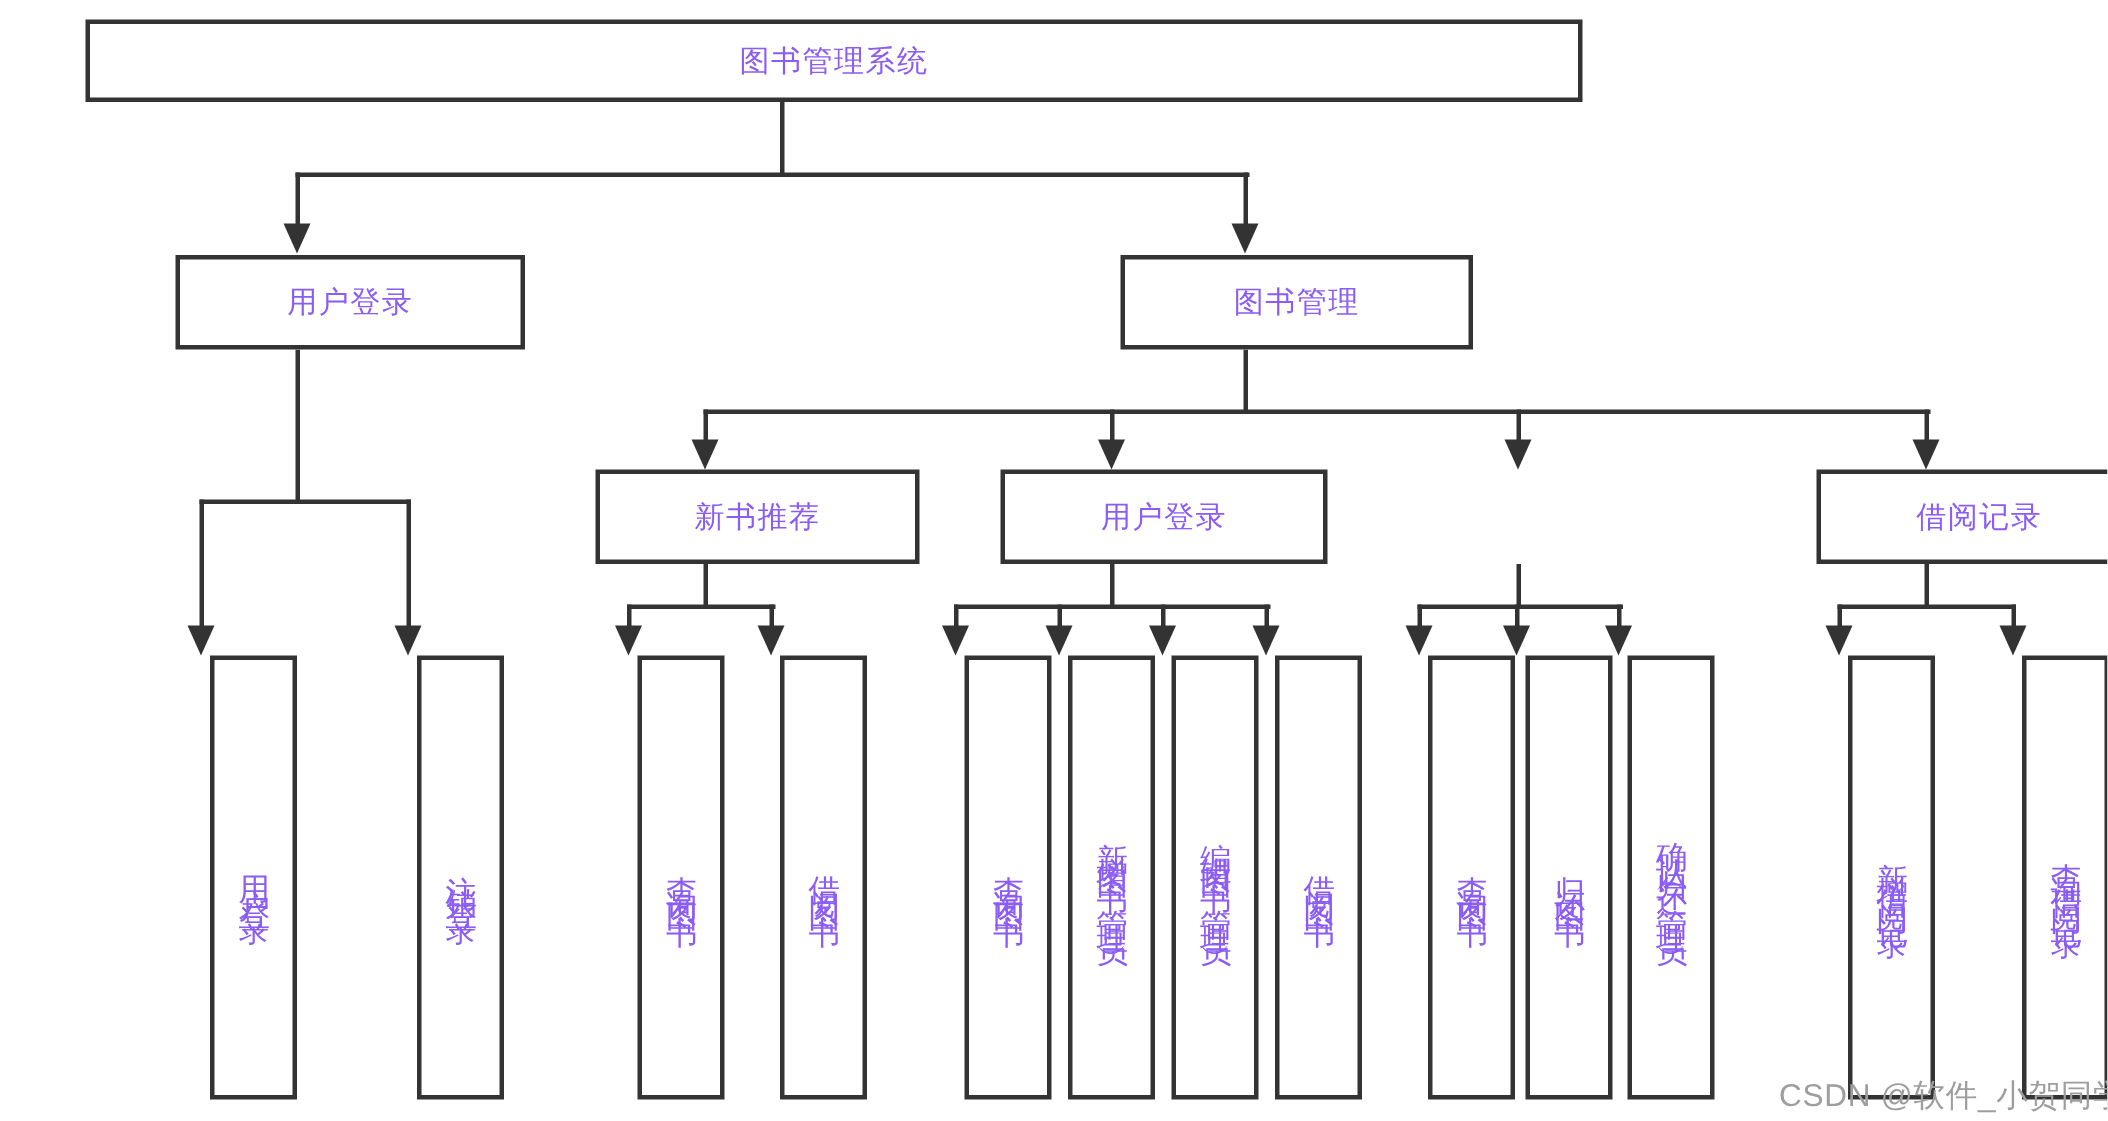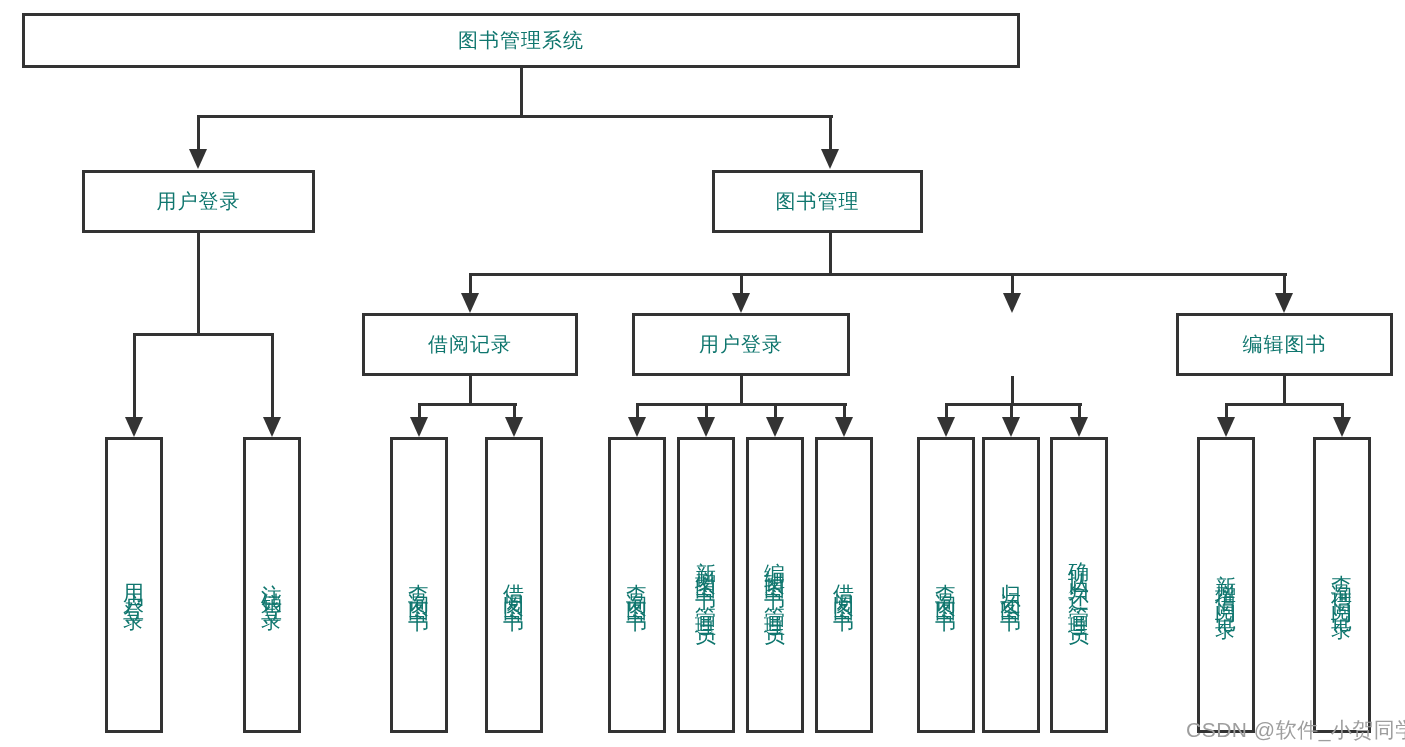--- a/index.html
+++ b/index.html
@@ -16,22 +16,23 @@
     overflow: hidden;
   }
   .box {
     position: absolute;
     box-sizing: border-box;
     background: #ffffff;
     border: 3px solid #333333;
     display: flex;
     align-items: center;
     justify-content: center;
-    color: #0f766e;
+    color: #8b5cf6;
     z-index: 2;
+    margin-left: 35px;
   }
   .box.h span {
     font-size: 20px;
     letter-spacing: 1px;
     white-space: nowrap;
   }
   .box.v span {
     writing-mode: vertical-rl;
     text-orientation: mixed;
     font-size: 21px;
@@ -69,32 +70,32 @@
 
 <div class="canvas">
 
   <div class="box h" style="left:22px; top:13px; width:998px; height:55px;">
     <span>图书管理系统</span>
   </div>
 
   <div class="box h" style="left:82px; top:170px; width:233px; height:63px;">
     <span>用户登录</span>
   </div>
-  <div class="box h" style="left:712px; top:170px; width:211px; height:63px;">
+  <div class="box h" style="left:712px; top:170px; width:235px; height:63px;">
     <span>图书管理</span>
   </div>
 
   <div class="box h" style="left:362px; top:313px; width:216px; height:63px;">
-    <span>借阅记录</span>
+    <span>新书推荐</span>
   </div>
   <div class="box h" style="left:632px; top:313px; width:218px; height:63px;">
     <span>用户登录</span>
   </div>
   <div class="box h" style="left:1176px; top:313px; width:217px; height:63px;">
-    <span>编辑图书</span>
+    <span>借阅记录</span>
   </div>
 
   <div class="box v" style="left:105px; top:437px; width:58px; height:296px;">
     <span>用户登录</span>
   </div>
   <div class="box v" style="left:243px; top:437px; width:58px; height:296px;">
     <span>注销登录</span>
   </div>
 
   <div class="box v" style="left:390px; top:437px; width:58px; height:296px;">

